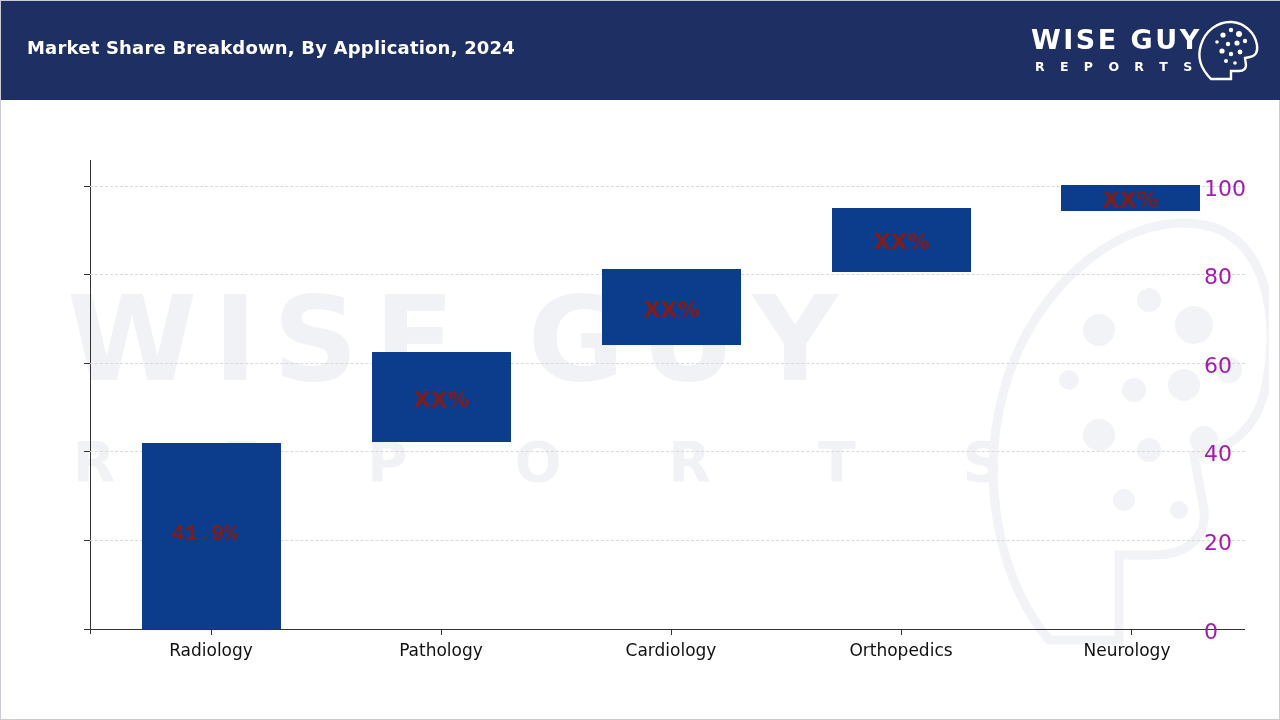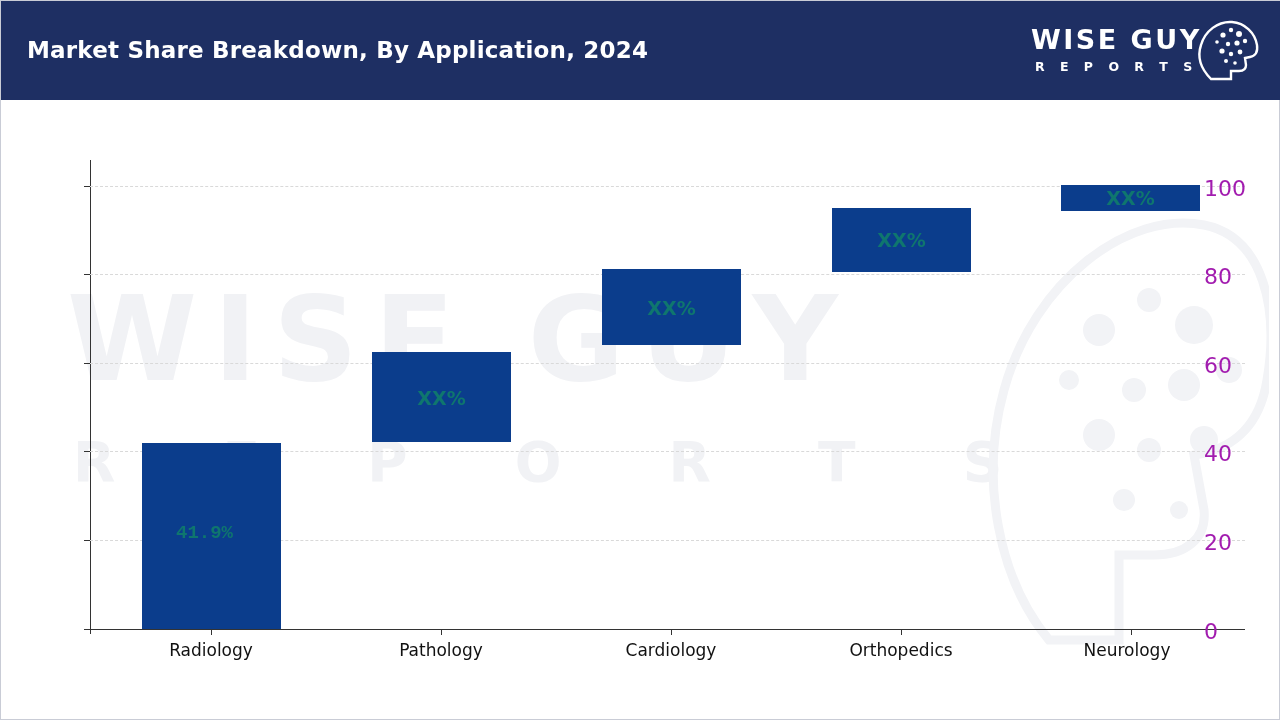--- a/index.html
+++ b/index.html
@@ -29,21 +29,21 @@
     width: 1280px;
     height: 99px;
     background: #1e2f63;
     box-sizing: border-box;
   }
   .header-title {
     position: absolute;
     left: 26px;
     top: 36px;
     color: #ffffff;
-    font-size: 23px;
+    font-size: 18px;
     font-weight: bold;
     letter-spacing: 0.2px;
     white-space: nowrap;
   }
   .logo {
     position: absolute;
     right: 8px;
     top: 6px;
     width: 250px;
     height: 86px;
@@ -163,22 +163,22 @@
     font-weight: normal;
     text-align: center;
     white-space: nowrap;
   }
   .bar {
     position: absolute;
     background: #0b3d8c;
   }
   .bar-label {
     position: absolute;
-    color: #0f766e;
-    font-size: 19px;
+    color: #7f1d1d;
+    font-size: 22px;
     font-weight: bold;
     text-align: center;
     white-space: nowrap;
   }
 </style>
 </head>
 <body>
 
 <div class="page">
 

